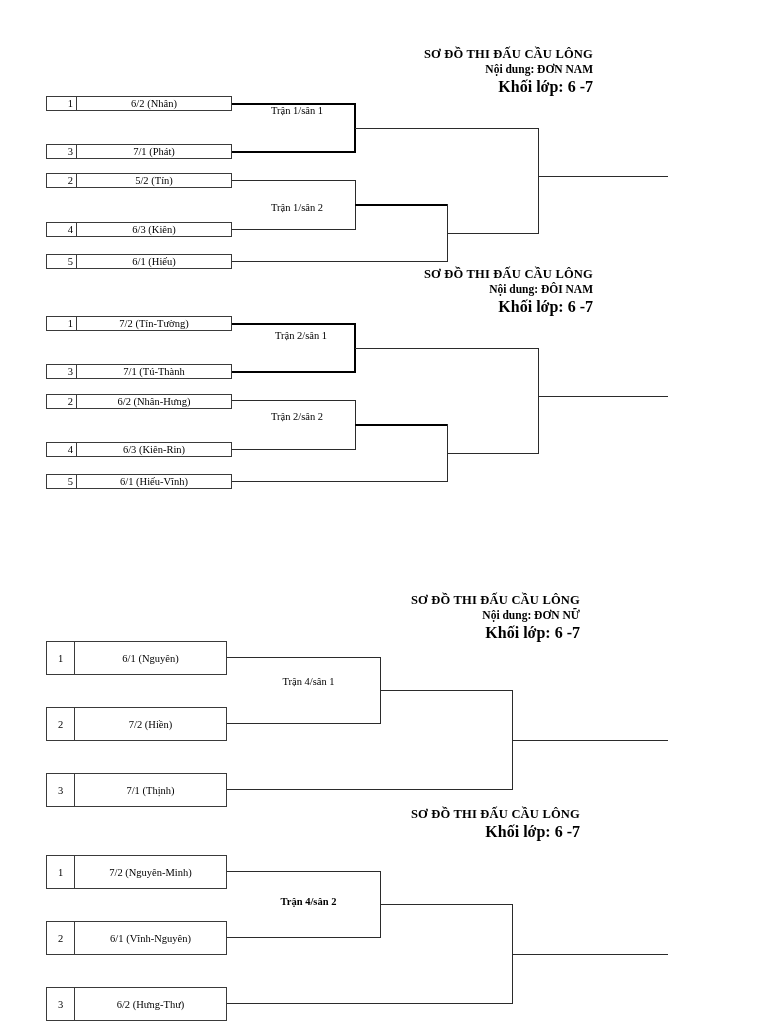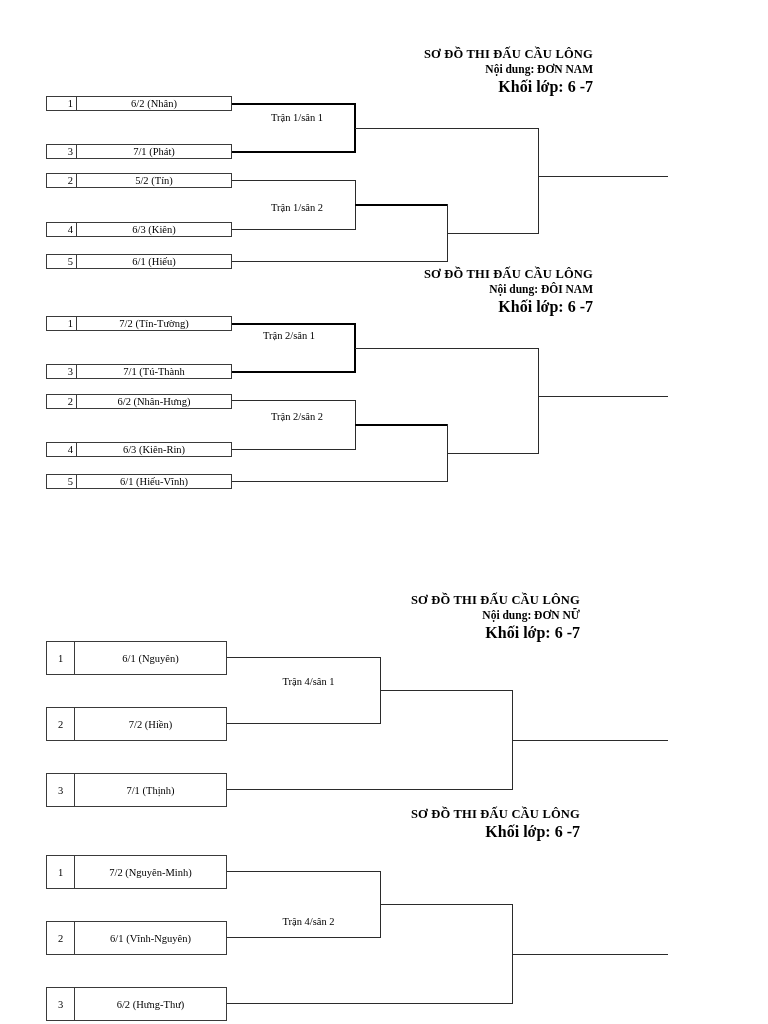--- a/index.html
+++ b/index.html
@@ -121,21 +121,21 @@
     <div class="who">6/3 (Kiên)</div>
   </div>
   <div class="slot compact" style="left:46px; top:254px; width:186px;">
     <div class="seed">5</div>
     <div class="who">6/1 (Hiếu)</div>
   </div>
 
   <div class="ln thick h" style="left:232px; top:103px; width:124px;"></div>
   <div class="ln thick h" style="left:232px; top:151px; width:124px;"></div>
   <div class="ln thick v" style="left:354px; top:103px; height:50px;"></div>
-  <div class="match-label" style="left:240px; top:112px; width:114px;text-align:center;">Trận 1/sân 1</div>
+  <div class="match-label" style="left:240px; top:105px; width:114px;text-align:center;">Trận 1/sân 1</div>
 
   <div class="ln h" style="left:232px; top:180px; width:124px;"></div>
   <div class="ln h" style="left:232px; top:229px; width:124px;"></div>
   <div class="ln v" style="left:355px; top:180px; height:50px;"></div>
   <div class="match-label" style="left:240px; top:190px; width:114px;margin-top:12px;">Trận 1/sân 2</div>
 
   <div class="ln h" style="left:232px; top:261px; width:216px;"></div>
   <div class="ln thick h" style="left:355px; top:204px; width:93px;"></div>
   <div class="ln v" style="left:447px; top:204px; height:58px;"></div>
 
@@ -167,21 +167,21 @@
     <div class="who">6/3 (Kiên-Rin)</div>
   </div>
   <div class="slot compact" style="left:46px; top:474px; width:186px;">
     <div class="seed">5</div>
     <div class="who">6/1 (Hiếu-Vĩnh)</div>
   </div>
 
   <div class="ln thick h" style="left:232px; top:323px; width:124px;"></div>
   <div class="ln thick h" style="left:232px; top:371px; width:124px;"></div>
   <div class="ln thick v" style="left:354px; top:323px; height:50px;"></div>
-  <div class="match-label" style="left:232px; top:330px; width:114px;">Trận 2/sân 1</div>
+  <div class="match-label" style="left:244px; top:330px; width:114px;">Trận 2/sân 1</div>
 
   <div class="ln h" style="left:232px; top:400px; width:124px;"></div>
   <div class="ln h" style="left:232px; top:449px; width:124px;"></div>
   <div class="ln v" style="left:355px; top:400px; height:50px;"></div>
   <div class="match-label" style="left:240px; top:411px; width:114px;">Trận 2/sân 2</div>
 
   <div class="ln h" style="left:232px; top:481px; width:216px;"></div>
   <div class="ln thick h" style="left:355px; top:424px; width:93px;"></div>
   <div class="ln v" style="left:447px; top:424px; height:58px;"></div>
 
@@ -233,20 +233,20 @@
     <div class="who">6/1 (Vĩnh-Nguyên)</div>
   </div>
   <div class="slot tall" style="left:46px; top:987px; width:181px;">
     <div class="seed">3</div>
     <div class="who">6/2 (Hưng-Thư)</div>
   </div>
 
   <div class="ln h" style="left:227px; top:871px; width:154px;"></div>
   <div class="ln h" style="left:227px; top:937px; width:154px;"></div>
   <div class="ln v" style="left:380px; top:871px; height:67px;"></div>
-  <div class="match-label" style="left:236px; top:916px; width:145px;">Trận 4/sân 2</div>
+  <div class="match-label" style="left:236px; top:896px; width:145px;font-weight:bold;">Trận 4/sân 2</div>
 
   <div class="ln h" style="left:227px; top:1003px; width:286px;"></div>
   <div class="ln h" style="left:380px; top:904px; width:133px;"></div>
   <div class="ln v" style="left:512px; top:904px; height:100px;"></div>
   <div class="ln h" style="left:512px; top:954px; width:156px;"></div>
 
 </div>
 
 </body></html>

